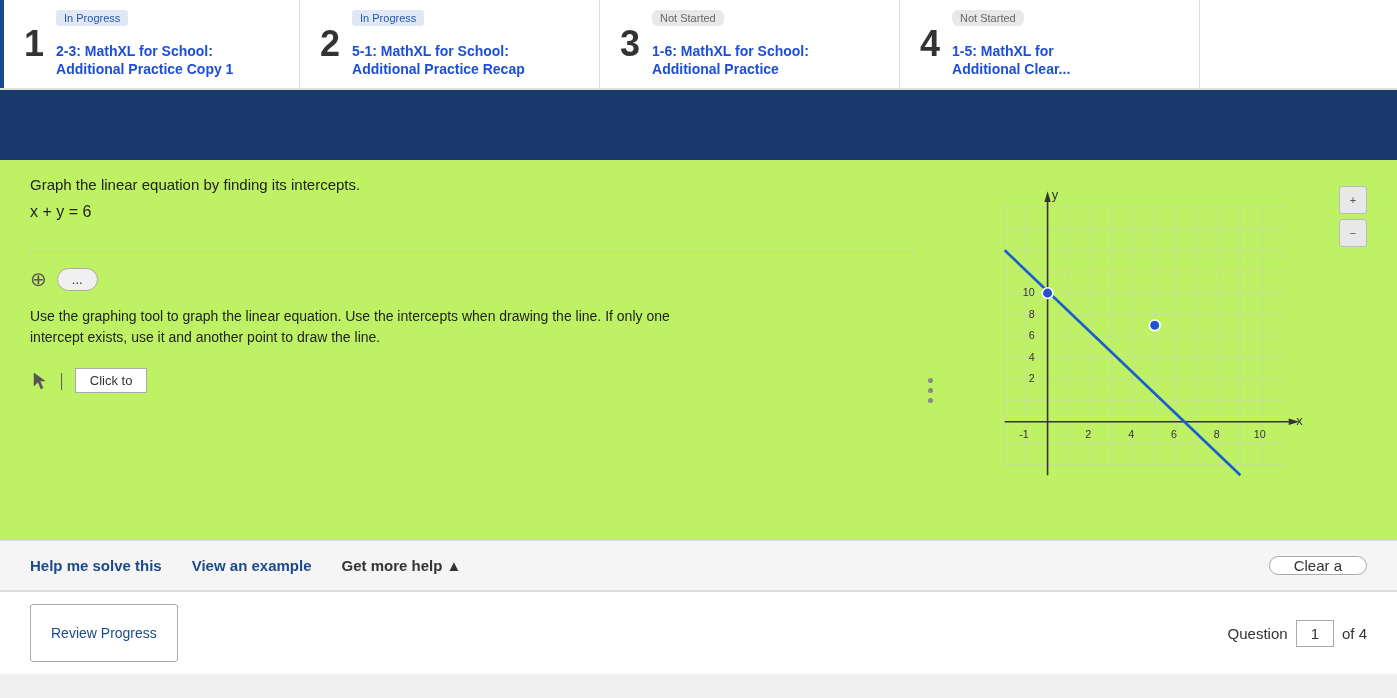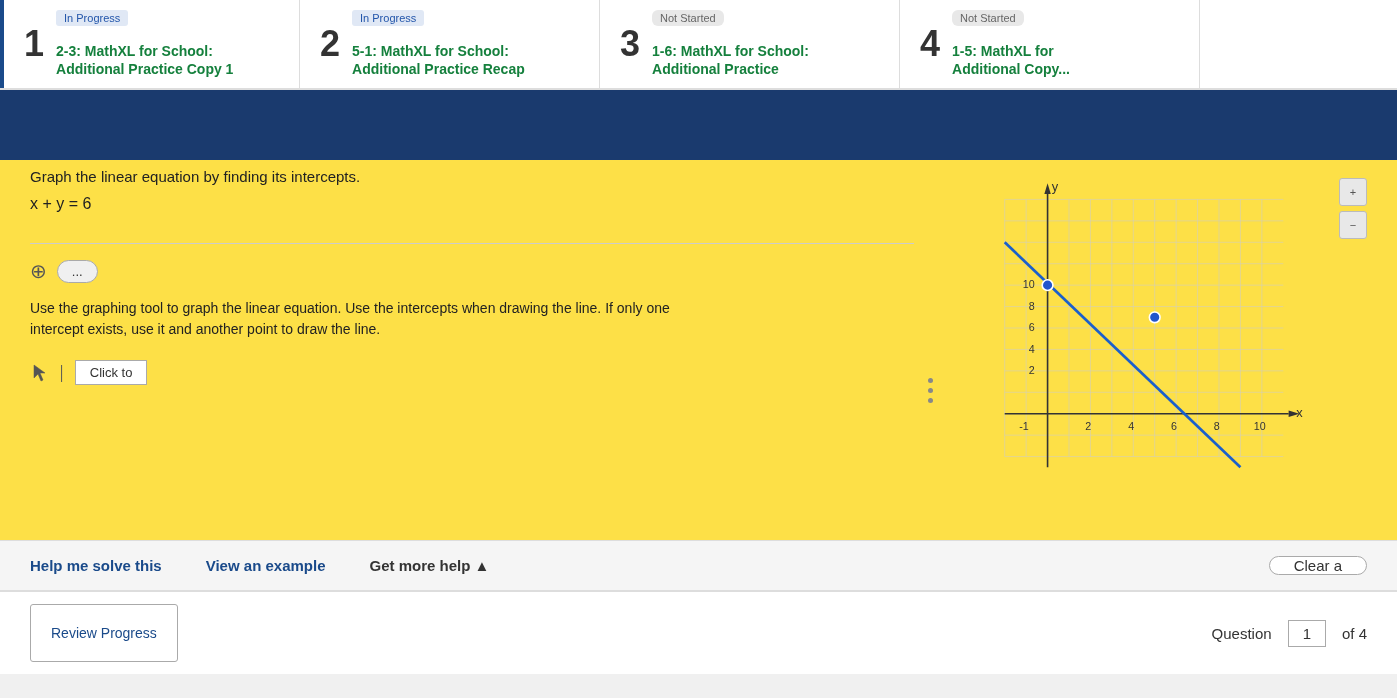--- a/index.html
+++ b/index.html
@@ -50,36 +50,36 @@
       background: #e0e8f5;
       color: #2255aa;
     }
     .tab-status.not-started {
       background: #e8e8e8;
       color: #666;
       border-radius: 6px;
     }
     .tab-title {
       font-size: 14px;
-      color: #15803d;
+      color: #1d4ed8;
       font-weight: 600;
       line-height: 1.3;
     }
 
     
     .header-banner {
       background: #1a3a6e;
       height: 70px;
       width: 100%;
     }
 
     
     .main-content {
-      background: #fde047;
-      padding: 8px 30px;
+      background: #bef264;
+      padding: 16px 30px;
       display: flex;
       gap: 4px;
       min-height: 380px;
     }
 
     .left-panel {
       flex: 1;
       display: flex;
       flex-direction: column;
     }
@@ -220,21 +220,21 @@
       font-size: 11px;
       color: #555;
     }
 
     
     .action-bar {
       background: #f5f5f5;
       padding: 15px 30px;
       display: flex;
       align-items: center;
-      gap: 44px;
+      gap: 30px;
       border-top: 1px solid #ddd;
     }
 
     .action-link {
       font-size: 15px;
       color: #1a4a8a;
       cursor: pointer;
       font-weight: 600;
       text-decoration: none;
     }
@@ -273,21 +273,21 @@
       padding: 20px 20px;
       font-size: 14px;
       cursor: pointer;
       color: #1a4a8a;
       border-radius: 3px;
     }
 
     .question-nav {
       display: flex;
       align-items: center;
-      gap: 16px;
+      gap: 8px;
       font-size: 15px;
       color: #333;
     }
 
     .question-num-box {
       border: 1px solid #aaa;
       padding: 4px 14px;
       font-size: 15px;
       background: #fff;
     }
@@ -329,21 +329,21 @@
       </span>
     </div>
   </div>
 
   <div class="tab-item">
     <div class="tab-number">4</div>
     <div class="tab-content">
       <span class="tab-status not-started">Not Started</span>
       <span class="tab-title">
         <span>1-5: MathXL for</span><br>
-        <span>Additional Copy...</span>
+        <span>Additional Clear...</span>
       </span>
     </div>
   </div>
 </div>
 
 <div class="header-banner"></div>
 
 <div class="main-content">
   <div class="left-panel">
     <p class="problem-text">Graph the linear equation by finding its intercepts.</p>

